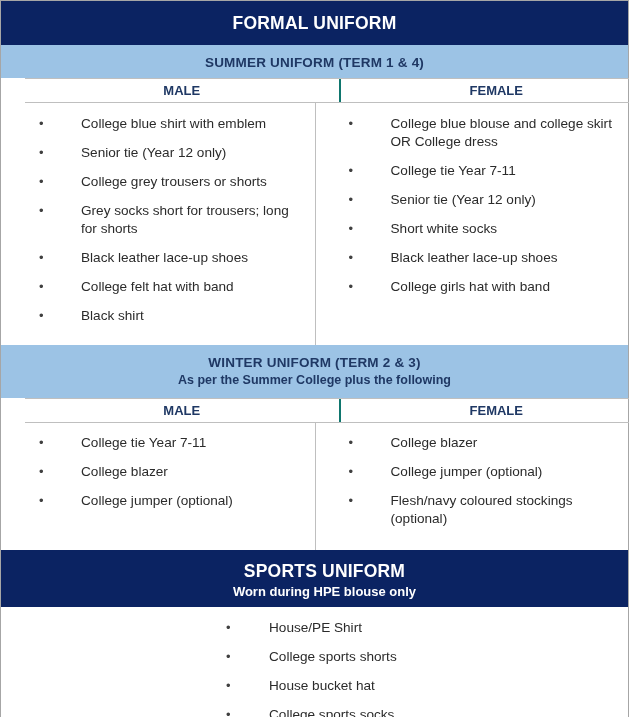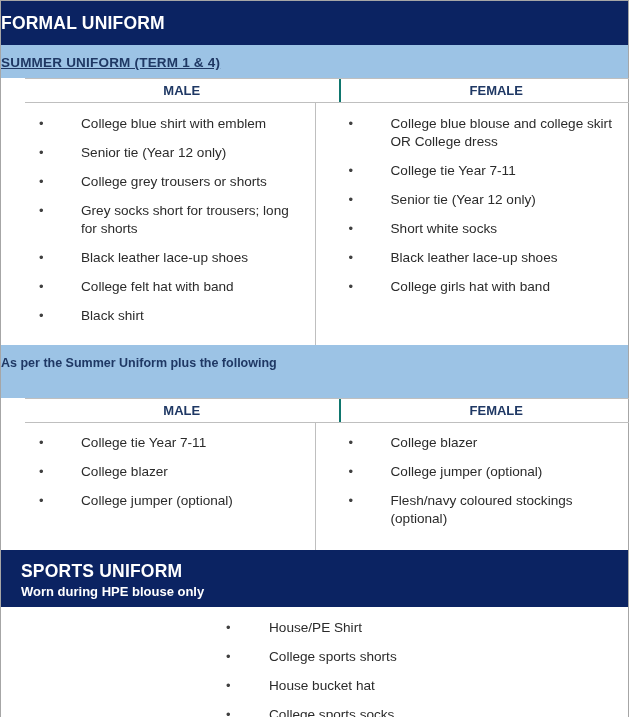--- a/index.html
+++ b/index.html
@@ -21,21 +21,21 @@
     border-right: 1px solid #a6a6a6;
     border-top: 1px solid #a6a6a6;
     border-bottom: 1px solid #a6a6a6;
     background: #ffffff;
   }
 
   
   .banner {
     box-sizing: border-box;
     width: 100%;
-    text-align: left;
+    text-align: center;
     padding: 0;
   }
   .banner-navy {
     background: #0b2362;
     color: #ffffff;
   }
   .banner-lightblue {
     background: #9cc3e5;
     color: #1f3864;
   }
@@ -51,21 +51,20 @@
   .row-formal {
     height: 44px;
     line-height: 44px;
   }
   .row-formal .banner-title { font-size: 17.5px; }
 
   
   .row-summer {
     height: 33px;
     line-height: 33px;
-    text-decoration: underline;
   }
   .row-summer .banner-title { font-size: 13.5px; }
 
   
   .row-winter {
     height: 53px;
     padding-top: 9px;
   }
   .row-winter .banner-title { font-size: 13.5px; display:block; line-height: 17px;}
   .row-winter .banner-sub { font-size: 12.5px; display:block; line-height: 18px;}
@@ -248,21 +247,22 @@
           </li>
           <li>
             <span class="bullet">•</span>
             <span class="txt">College girls hat with band</span>
           </li>
         </ul>
     </div>
   </div>
 
   <div class="banner banner-lightblue row-winter">
-    <span class="banner-sub">As per the Summer Uniform plus the following</span>
+    <span class="banner-title">WINTER UNIFORM (TERM 2 &amp; 3)</span>
+    <span class="banner-sub">As per the Summer College plus the following</span>
   </div>
 
   <div class="gender-row">
     <div class="gender-cell left">MALE</div>
     <div class="gender-cell right">FEMALE</div>
   </div>
 
   <div class="content-row winter-row">
     <div class="content-cell left winter-male">
       <ul class="items">

